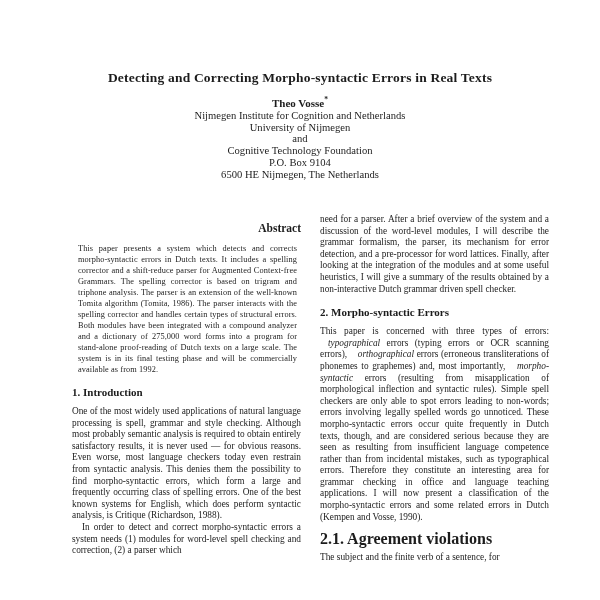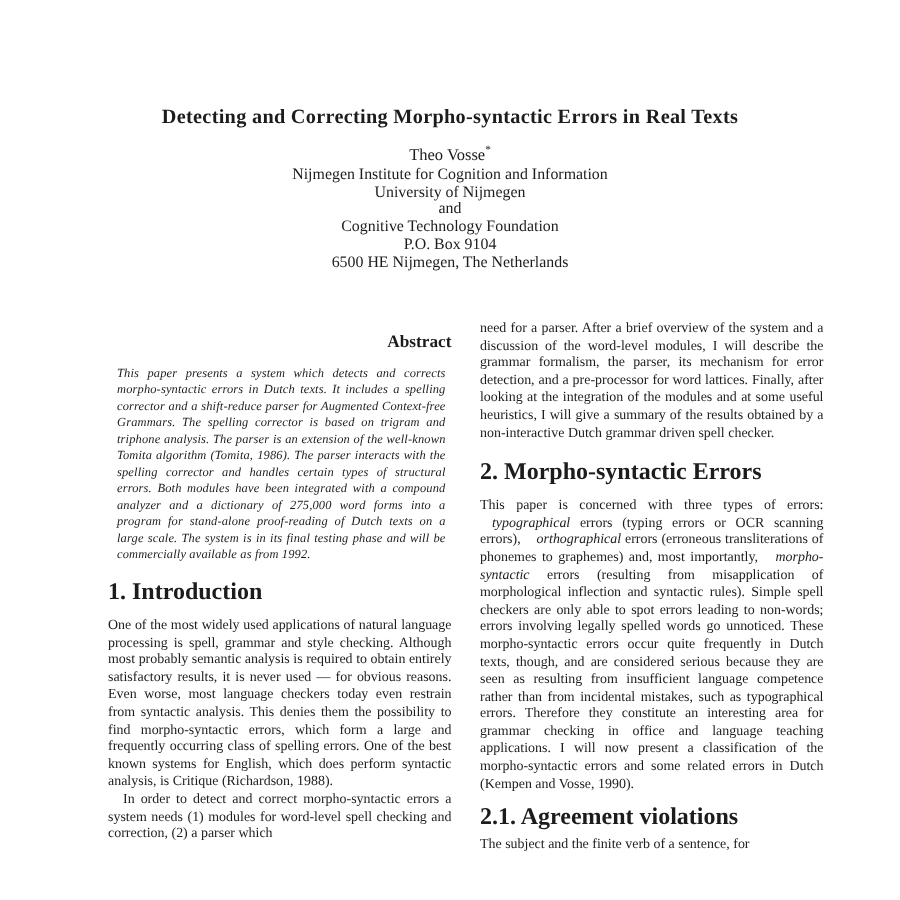--- a/index.html
+++ b/index.html
@@ -22,21 +22,21 @@
   }
   .paper-title {
     font-size:13.5px;
     font-weight:bold;
     letter-spacing:0.2px;
     margin:0 0 9px 0;
     text-align:center;
   }
   .author-line {
     font-size:11px;
-    font-weight:normal;
+    font-weight:bold;
     margin:0 0 1px 0;
   }
   .author-line sup { font-size:7.5px; }
   .affil-line {
     font-size:10.6px;
     line-height:11.9px;
     font-weight:normal;
   }
   .col {
     position:absolute;
@@ -49,24 +49,23 @@
     font-size:11.5px;
     font-weight:bold;
     margin:0 0 9px 0;
   }
   .abstract-body {
     font-size:8.3px;
     line-height:11px;
     text-align:justify;
     padding:0 4px 0 6px;
     letter-spacing:0.1px;
-    font-style:italic;
   }
   .section-heading {
-    font-size:16px;
+    font-size:11px;
     font-weight:bold;
     margin:11px 0 8px 0;
   }
   .subsection-heading {
     font-size:16px;
     font-weight:bold;
     margin:7px 0 4px 0;
   }
   .body-text {
     font-size:9.3px;
@@ -83,21 +82,21 @@
   }
 </style>
 </head>
 <body>
 
 <div class="page">
 
   <div class="header">
     <h1 class="paper-title">Detecting and Correcting Morpho-syntactic Errors in Real Texts</h1>
     <div class="author-line"><span>Theo Vosse</span><sup>*</sup></div>
-    <div class="affil-line">Nijmegen Institute for Cognition and Information</div>
+    <div class="affil-line">Nijmegen Institute for Cognition and Netherlands</div>
     <div class="affil-line">University of Nijmegen</div>
     <div class="affil-line">and</div>
     <div class="affil-line">Cognitive Technology Foundation</div>
     <div class="affil-line">P.O. Box 9104</div>
     <div class="affil-line">6500 HE Nijmegen, The Netherlands</div>
   </div>
 
   <div class="col col-left">
     <h2 class="abstract-heading">Abstract</h2>
     <p class="abstract-body">This paper presents a system which detects and corrects morpho-syntactic errors in Dutch texts. It includes a spelling corrector and a shift-reduce parser for Augmented Context-free Grammars. The spelling corrector is based on trigram and triphone analysis. The parser is an extension of the well-known Tomita algorithm (Tomita, 1986). The parser interacts with the spelling corrector and handles certain types of structural errors. Both modules have been integrated with a compound analyzer and a dictionary of 275,000 word forms into a program for stand-alone proof-reading of Dutch texts on a large scale. The system is in its final testing phase and will be commercially available as from 1992.</p>

